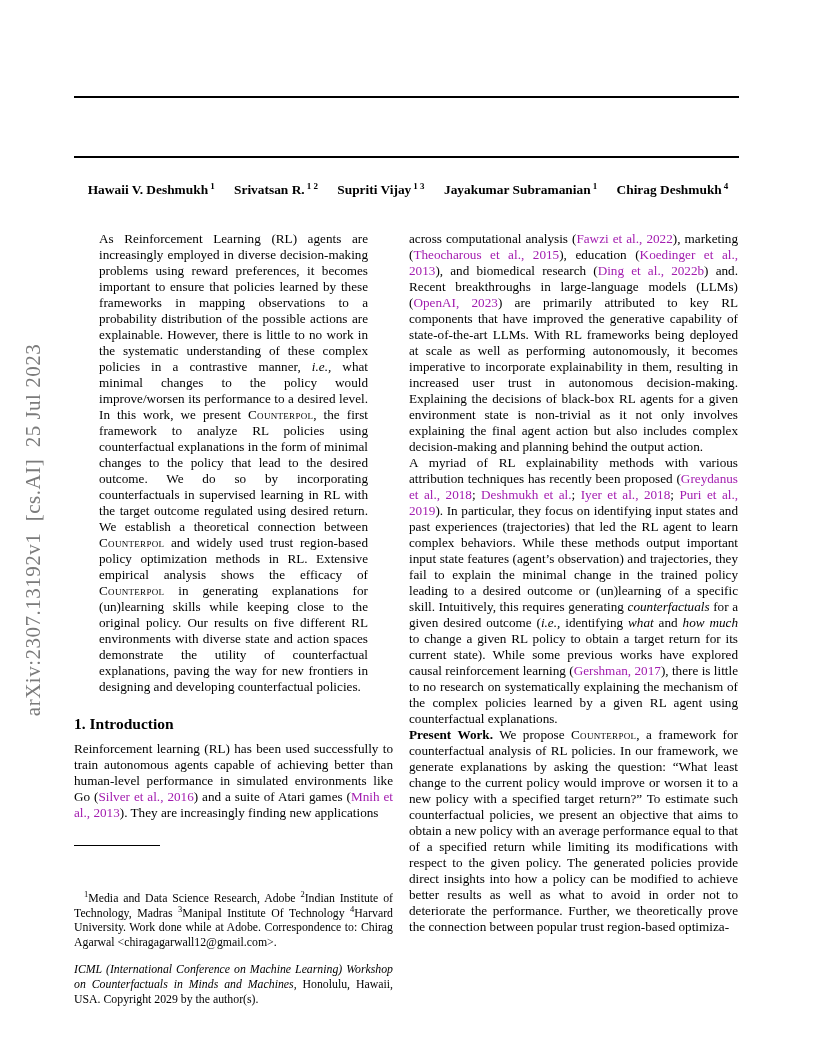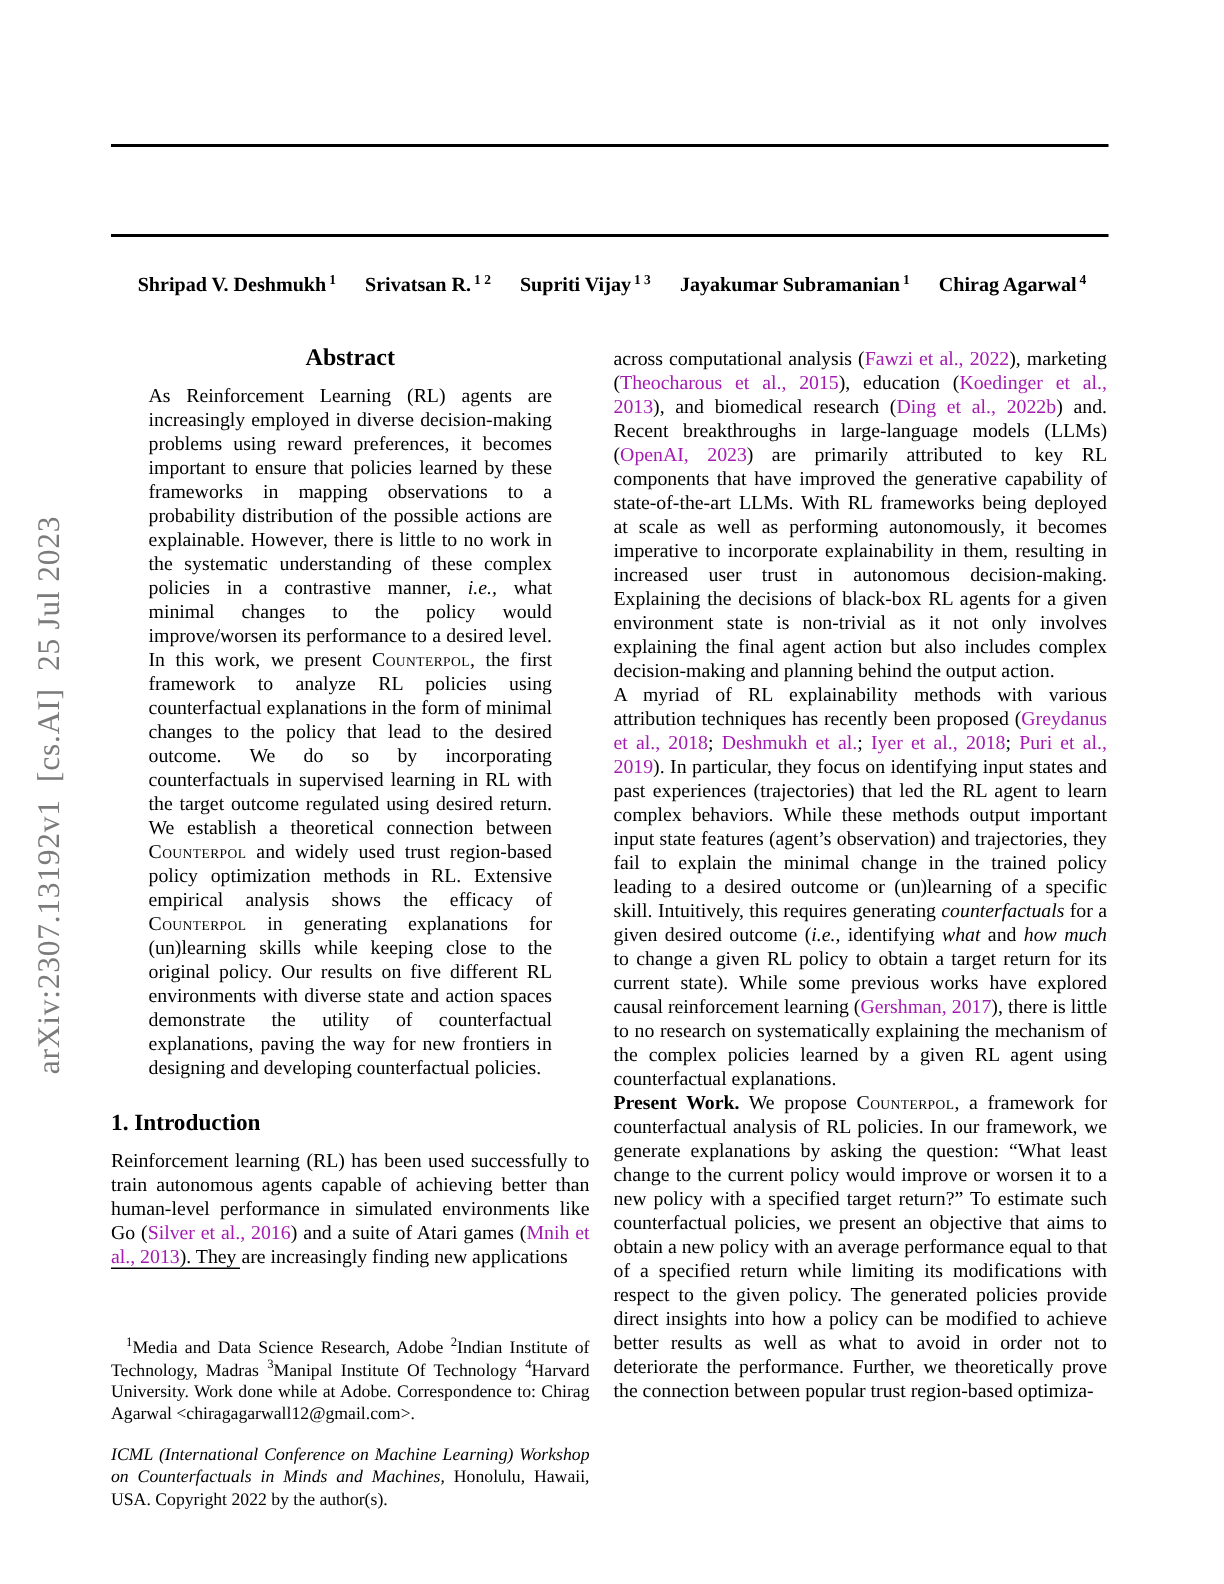--- a/index.html
+++ b/index.html
@@ -62,39 +62,38 @@
 <body>
 
 <div class="page">
 
   <div class="watermark">arXiv:2307.13192v1  [cs.AI]  25 Jul 2023</div>
 
   <div class="rule rule-top"></div>
   <div class="rule rule-bottom"></div>
 
   <div class="authors">
-    <span class="author"><span>Shripad V. Deshmukh</span><sup>1</sup></span>
+    <span class="author"><span>Hawaii V. Deshmukh</span><sup>1</sup></span>
     <span class="author"><span>Srivatsan R.</span><sup>1 2</sup></span>
     <span class="author"><span>Supriti Vijay</span><sup>1 3</sup></span>
     <span class="author"><span>Jayakumar Subramanian</span><sup>1</sup></span>
-    <span class="author"><span>Chirag Agarwal</span><sup>4</sup></span>
+    <span class="author"><span>Chirag Deshmukh</span><sup>4</sup></span>
   </div>
 
   <div class="col col-left">
-    <div class="abs-head">Abstract</div>
     <p class="abs-body"><span>As Reinforcement Learning (RL) agents are increasingly employed in diverse decision-making problems using reward preferences, it becomes important to ensure that policies learned by these frameworks in mapping observations to a probability distribution of the possible actions are explainable. However, there is little to no work in the systematic understanding of these complex policies in a contrastive manner, </span><span class="s-i">i.e.,</span><span> what minimal changes to the policy would improve/worsen its performance to a desired level. In this work, we present </span><span class="s-sc">Counterpol</span><span>, the first framework to analyze RL policies using counterfactual explanations in the form of minimal changes to the policy that lead to the desired outcome. We do so by incorporating counterfactuals in supervised learning in RL with the target outcome regulated using desired return. We establish a theoretical connection between </span><span class="s-sc">Counterpol</span><span> and widely used trust region-based policy optimization methods in RL. Extensive empirical analysis shows the efficacy of </span><span class="s-sc">Counterpol</span><span> in generating explanations for (un)learning skills while keeping close to the original policy. Our results on five different RL environments with diverse state and action spaces demonstrate the utility of counterfactual explanations, paving the way for new frontiers in designing and developing counterfactual policies.</span></p>
     <h2 class="sec-head">1. Introduction</h2>
     <p><span>Reinforcement learning (RL) has been used successfully to train autonomous agents capable of achieving better than human-level performance in simulated environments like Go (</span><span class="s-c">Silver et al., 2016</span><span>) and a suite of Atari games (</span><span class="s-c">Mnih et al., 2013</span><span>). They are increasingly finding new applications</span></p>
   </div>
 
   <div class="col col-right">
     <p><span>across computational analysis (</span><span class="s-c">Fawzi et al., 2022</span><span>), marketing (</span><span class="s-c">Theocharous et al., 2015</span><span>), education (</span><span class="s-c">Koedinger et al., 2013</span><span>), and biomedical research (</span><span class="s-c">Ding et al., 2022b</span><span>) and. Recent breakthroughs in large-language models (LLMs) (</span><span class="s-c">OpenAI, 2023</span><span>) are primarily attributed to key RL components that have improved the generative capability of state-of-the-art LLMs. With RL frameworks being deployed at scale as well as performing autonomously, it becomes imperative to incorporate explainability in them, resulting in increased user trust in autonomous decision-making. Explaining the decisions of black-box RL agents for a given environment state is non-trivial as it not only involves explaining the final agent action but also includes complex decision-making and planning behind the output action.</span></p>
     <p><span>A myriad of RL explainability methods with various attribution techniques has recently been proposed (</span><span class="s-c">Greydanus et al., 2018</span><span>; </span><span class="s-c">Deshmukh et al.</span><span>; </span><span class="s-c">Iyer et al., 2018</span><span>; </span><span class="s-c">Puri et al., 2019</span><span>). In particular, they focus on identifying input states and past experiences (trajectories) that led the RL agent to learn complex behaviors. While these methods output important input state features (agent’s observation) and trajectories, they fail to explain the minimal change in the trained policy leading to a desired outcome or (un)learning of a specific skill. Intuitively, this requires generating </span><span class="s-i">counterfactuals</span><span> for a given desired outcome (</span><span class="s-i">i.e.,</span><span> identifying </span><span class="s-i">what</span><span> and </span><span class="s-i">how much</span><span> to change a given RL policy to obtain a target return for its current state). While some previous works have explored causal reinforcement learning (</span><span class="s-c">Gershman, 2017</span><span>), there is little to no research on systematically explaining the mechanism of the complex policies learned by a given RL agent using counterfactual explanations.</span></p>
     <p><span class="s-b">Present Work.</span><span> We propose </span><span class="s-sc">Counterpol</span><span>, a framework for counterfactual analysis of RL policies. In our framework, we generate explanations by asking the question: “What least change to the current policy would improve or worsen it to a new policy with a specified target return?” To estimate such counterfactual policies, we present an objective that aims to obtain a new policy with an average performance equal to that of a specified return while limiting its modifications with respect to the given policy. The generated policies provide direct insights into how a policy can be modified to achieve better results as well as what to avoid in order not to deteriorate the performance. Further, we theoretically prove the connection between popular trust region-based optimiza-</span></p>
   </div>
 
   <div class="footnotes">
     <div class="fn-rule"></div>
     <p class="fn fn1"><span class="s-sup">1</span><span>Media and Data Science Research, Adobe </span><span class="s-sup">2</span><span>Indian Institute of Technology, Madras </span><span class="s-sup">3</span><span>Manipal Institute Of Technology </span><span class="s-sup">4</span><span>Harvard University. Work done while at Adobe. Correspondence to: Chirag Agarwal &lt;chiragagarwall12@gmail.com&gt;.</span></p>
-    <p class="fn"><span class="s-i">ICML (International Conference on Machine Learning) Workshop on Counterfactuals in Minds and Machines</span><span>, Honolulu, Hawaii, USA. Copyright 2022 by the author(s).</span></p>
+    <p class="fn"><span class="s-i">ICML (International Conference on Machine Learning) Workshop on Counterfactuals in Minds and Machines</span><span>, Honolulu, Hawaii, USA. Copyright 2029 by the author(s).</span></p>
   </div>
 
 </div>
 
 </body></html>

